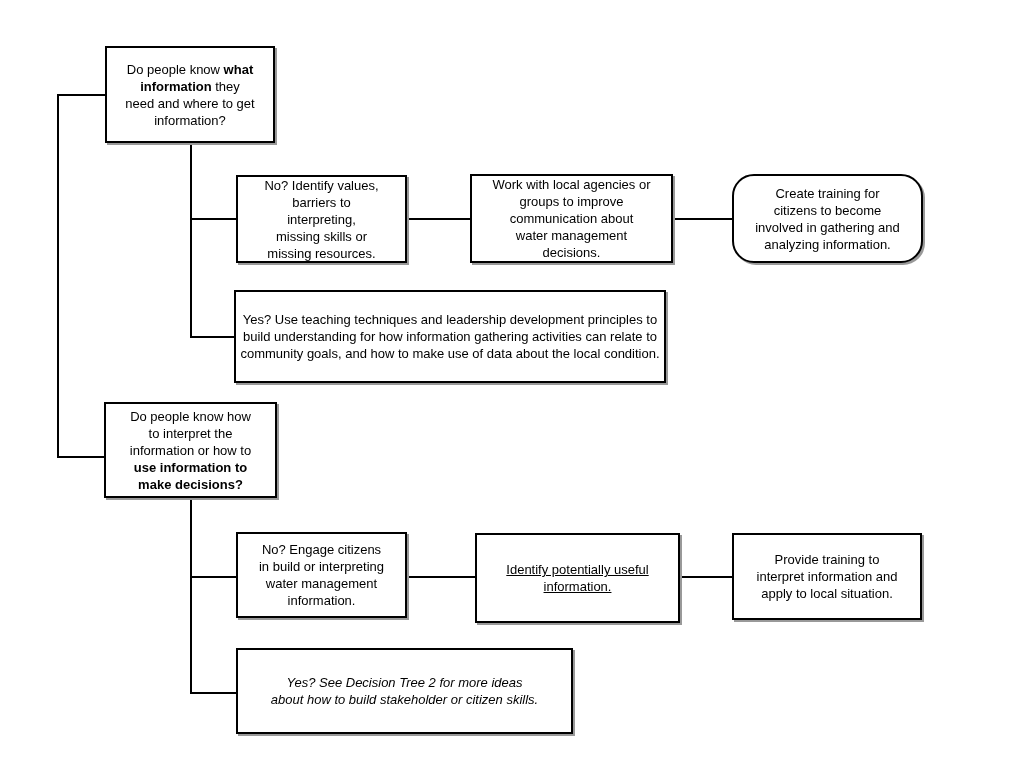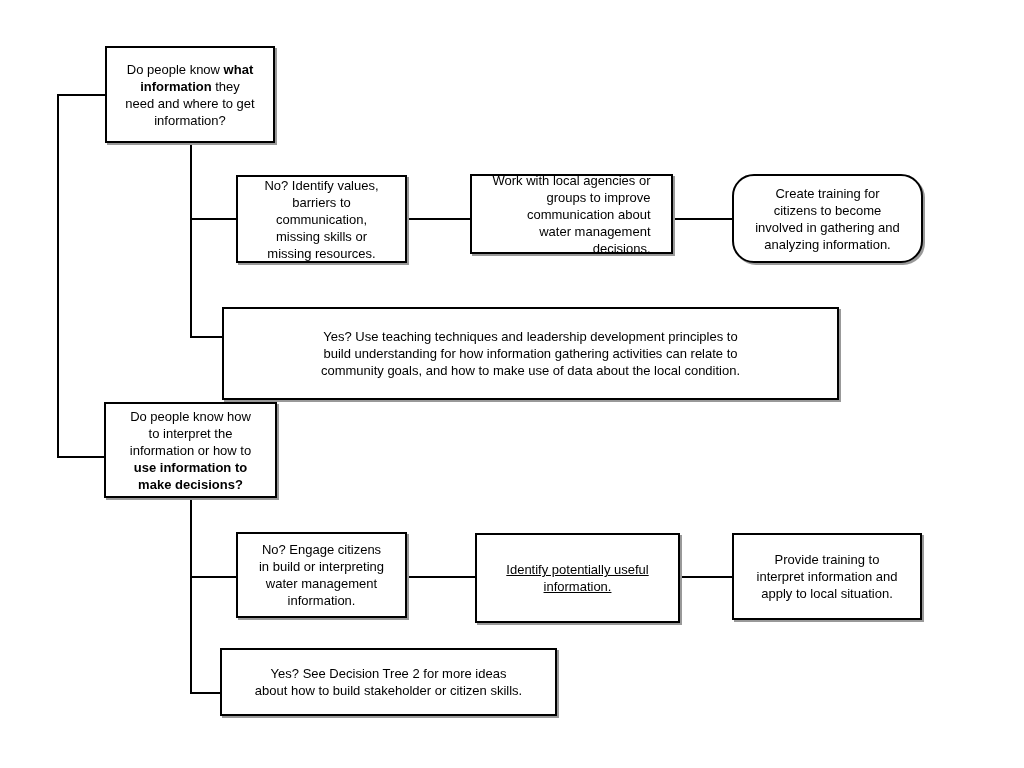--- a/index.html
+++ b/index.html
@@ -31,28 +31,28 @@
     padding: 2px 4px;
   }
   .node .b { font-weight: bold; }
   .line {
     position: absolute;
     background: #000000;
   }
   
   #node-q1       { left:105px; top:46px;  width:170px; height:97px; }
   #node-r1-no    { left:236px; top:175px; width:171px; height:88px; }
-  #node-r1-step2 { left:470px; top:174px; width:203px; height:80px;text-align:right; }
+  #node-r1-step2 { left:470px; top:174px; width:203px; height:89px; }
   #node-r1-step3 { left:732px; top:174px; width:191px; height:89px;border-radius:22px; }
-  #node-r1-yes   { left:222px; top:290px; width:617px; height:93px;margin-top:17px; }
+  #node-r1-yes   { left:234px; top:290px; width:432px; height:93px; }
   #node-q2       { left:104px; top:402px; width:173px; height:96px; }
   #node-r2-no    { left:236px; top:532px; width:171px; height:86px; }
   #node-r2-step2 { left:475px; top:533px; width:205px; height:90px;text-decoration:underline; }
   #node-r2-step3 { left:732px; top:533px; width:190px; height:87px;text-align:center; }
-  #node-r2-yes   { left:220px; top:648px; width:337px; height:68px; }
+  #node-r2-yes   { left:236px; top:648px; width:337px; height:86px;font-style:italic; }
   
   #c-q1-left      { left:57px;  top:94px;  width:48px;  height:2px; }
   #c-left-vert    { left:57px;  top:94px;  width:2px;   height:364px; }
   #c-q2-left      { left:57px;  top:456px; width:47px;  height:2px; }
   #c-q1-stem      { left:190px; top:143px; width:2px;   height:195px; }
   #c-q1-no        { left:190px; top:218px; width:46px;  height:2px; }
   #c-q1-yes       { left:190px; top:336px; width:44px;  height:2px; }
   #c-r1-a         { left:407px; top:218px; width:63px;  height:2px; }
   #c-r1-b         { left:673px; top:218px; width:59px;  height:2px; }
   #c-q2-stem      { left:190px; top:498px; width:2px;   height:196px; }
@@ -78,21 +78,21 @@
   <div class="line" id="c-q2-no"></div>
   <div class="line" id="c-q2-yes"></div>
   <div class="line" id="c-r2-a"></div>
   <div class="line" id="c-r2-b"></div>
 
   <div class="node" id="node-q1">
     <div><span>Do people know </span><span class="b">what</span><br><span class="b">information</span><span> they</span><br><span>need and where to get</span><br><span>information?</span></div>
   </div>
 
   <div class="node" id="node-r1-no">
-    <div><span>No? Identify values,</span><br><span>barriers to</span><br><span>communication,</span><br><span>missing skills or</span><br><span>missing resources.</span></div>
+    <div><span>No? Identify values,</span><br><span>barriers to</span><br><span>interpreting,</span><br><span>missing skills or</span><br><span>missing resources.</span></div>
   </div>
 
   <div class="node" id="node-r1-step2">
     <div><span>Work with local agencies or</span><br><span>groups to improve</span><br><span>communication about</span><br><span>water management</span><br><span>decisions.</span></div>
   </div>
 
   <div class="node" id="node-r1-step3">
     <div><span>Create training for</span><br><span>citizens to become</span><br><span>involved in gathering and</span><br><span>analyzing information.</span></div>
   </div>
 

